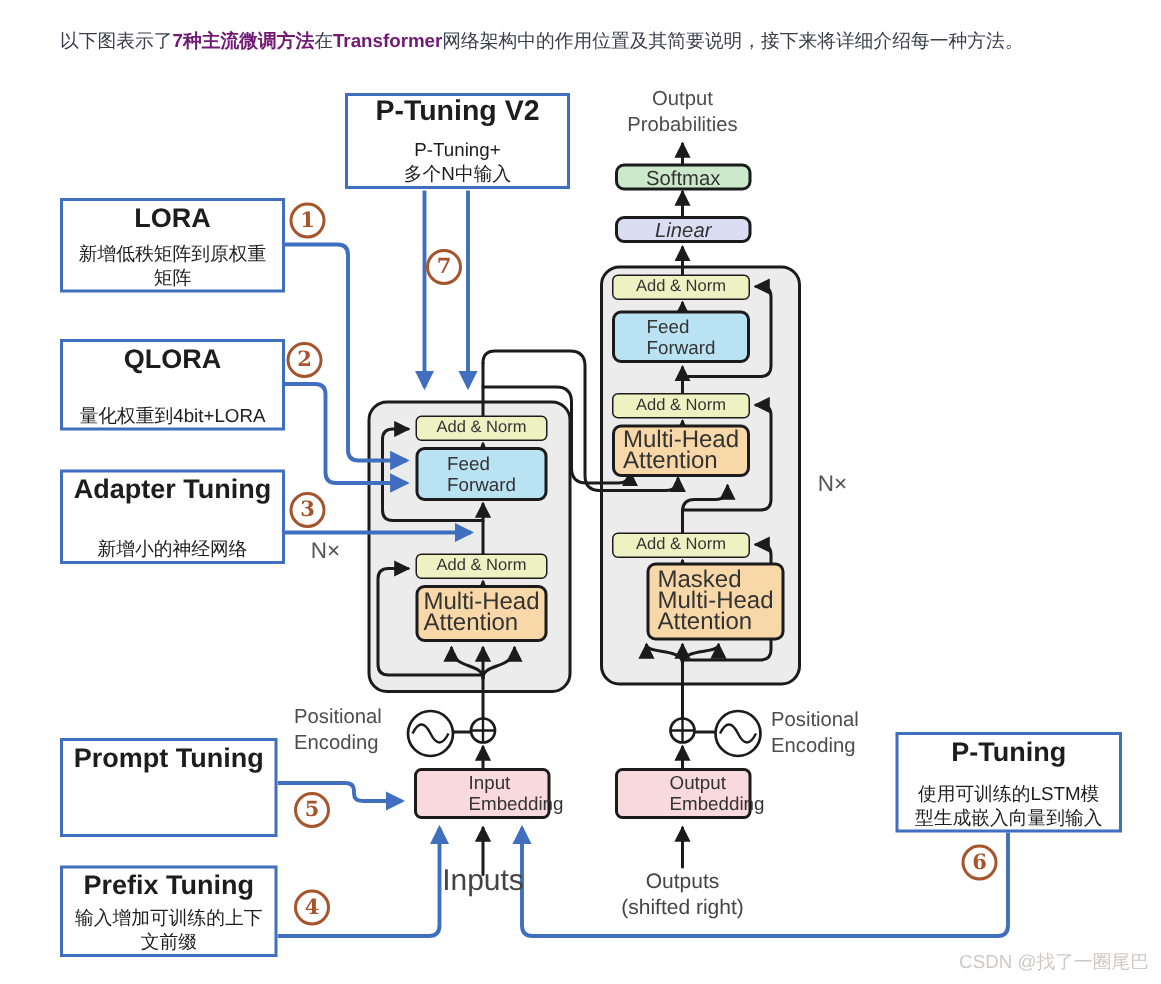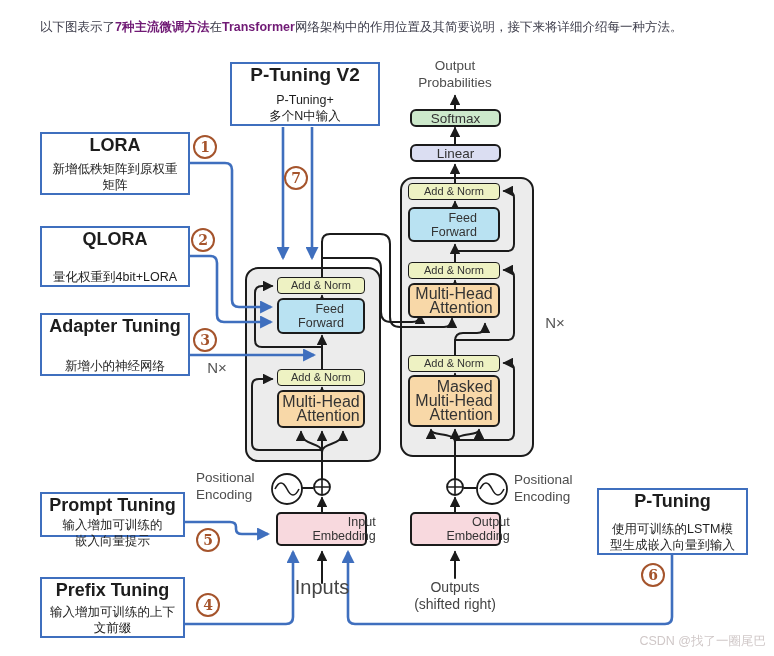--- a/index.html
+++ b/index.html
@@ -23,21 +23,21 @@
   .mtitle.big{font-size:19px;}
   .mdesc{font-size:12.5px;color:#1d1d1d;line-height:16px;white-space:pre-line;margin-top:1px;}
   
   .num{width:24px;height:24px;border:2px solid var(--number_brown);border-radius:50%;
        color:var(--number_brown);font-family:"DejaVu Serif",serif;font-weight:bold;
        font-size:14px;line-height:20px;text-align:center;box-sizing:border-box;
        background:#fff;z-index:4;}
   
   .panel{background:var(--panel_fill);border:2px solid var(--line_black);border-radius:13px;z-index:1;}
   .node{border:2px solid var(--line_black);box-sizing:border-box;z-index:3;
-        display:flex;align-items:center;justify-content:center;text-align:right;
+        display:flex;align-items:center;justify-content:center;text-align:left;
         color:#333;white-space:pre-line;}
   .an{background:var(--add_norm_fill);border-radius:4px;font-size:11px;line-height:13px;border-width:1.8px;}
   .ff{background:var(--feed_forward_fill);border-radius:6px;font-size:12.5px;line-height:14px;}
   .att{background:var(--attention_fill);border-radius:6px;font-size:16px;line-height:14px;}
   .sm{background:var(--softmax_fill);border-radius:6px;font-size:13.5px;}
   .ln{background:var(--linear_fill);border-radius:6px;font-size:13.5px;}
   .emb{background:var(--embedding_fill);border-radius:5px;font-size:12.5px;line-height:14px;padding-left:45px;}
   
   .lbl{color:#4d4d4d;font-size:13.5px;line-height:17px;text-align:center;white-space:pre-line;z-index:3;}
   .nx{font-size:15px;color:#555;}
@@ -147,24 +147,22 @@
 矩阵</div>
   </div>
   <div class="abs mbox" style="left:40px;top:226px;width:150px;height:61px;">
     <div class="mtitle">QLORA</div>
     <div class="mdesc">量化权重到4bit+LORA</div>
   </div>
   <div class="abs mbox" style="left:40px;top:313px;width:150px;height:63px;">
     <div class="mtitle">Adapter Tuning</div>
     <div class="mdesc">新增小的神经网络</div>
   </div>
-  <div class="abs mbox" style="left:40px;top:492px;width:145px;height:45px;">
+  <div class="abs mbox" style="left:40px;top:492px;width:145px;height:66px;">
     <div class="mtitle">Prompt Tuning</div>
-    <div class="mdesc">输入增加可训练的
-嵌入向量提示</div>
   </div>
   <div class="abs mbox" style="left:40px;top:577px;width:145px;height:61px;">
     <div class="mtitle">Prefix Tuning</div>
     <div class="mdesc">输入增加可训练的上下
 文前缀</div>
   </div>
   <div class="abs mbox" style="left:597px;top:488px;width:151px;height:67px;">
     <div class="mtitle">P-Tuning</div>
     <div class="mdesc">使用可训练的LSTM模
 型生成嵌入向量到输入</div>
@@ -174,30 +172,30 @@
   <div class="abs num" style="left:191px;top:228px;">2</div>
   <div class="abs num" style="left:193px;top:328px;">3</div>
   <div class="abs num" style="left:284px;top:166px;">7</div>
   <div class="abs num" style="left:196px;top:528px;">5</div>
   <div class="abs num" style="left:196px;top:593px;">4</div>
   <div class="abs num" style="left:641px;top:563px;">6</div>
 
   <div class="abs lbl" style="left:395px;top:57px;width:120px;">Output
 Probabilities</div>
   <div class="abs node sm" style="left:410px;top:109px;width:91px;height:18px;">Softmax</div>
-  <div class="abs node ln" style="left:410px;top:144px;width:91px;height:18px;">Linear</div>
+  <div class="abs node ln" style="left:410px;top:144px;width:91px;height:18px;font-style:italic;">Linear</div>
 
   <div class="abs node an" style="left:408px;top:183px;width:92px;height:17px;">Add &amp; Norm</div>
   <div class="abs node ff" style="left:408px;top:207px;width:92px;height:35px;">Feed
 Forward</div>
   <div class="abs node an" style="left:408px;top:262px;width:92px;height:17px;">Add &amp; Norm</div>
   <div class="abs node att" style="left:408px;top:283px;width:92px;height:35px;">Multi-Head
 Attention</div>
   <div class="abs node an" style="left:408px;top:355px;width:92px;height:17px;">Add &amp; Norm</div>
-  <div class="abs node att" style="left:408px;top:375px;width:92px;height:52px;">Masked
+  <div class="abs node att" style="left:431px;top:375px;width:92px;height:52px;">Masked
 Multi-Head
 Attention</div>
 
   <div class="abs node an" style="left:277px;top:277px;width:88px;height:17px;">Add &amp; Norm</div>
   <div class="abs node ff" style="left:277px;top:298px;width:88px;height:36px;">Feed
 Forward</div>
   <div class="abs node an" style="left:277px;top:369px;width:88px;height:17px;">Add &amp; Norm</div>
   <div class="abs node att" style="left:277px;top:390px;width:88px;height:38px;">Multi-Head
 Attention</div>
 

